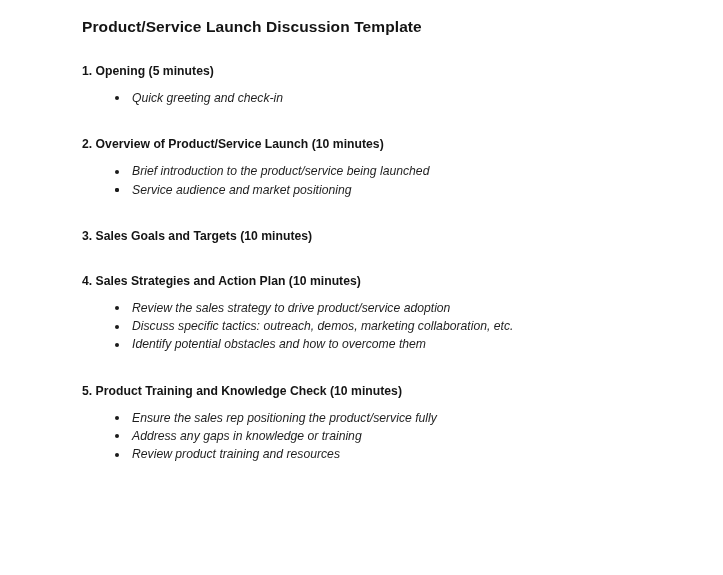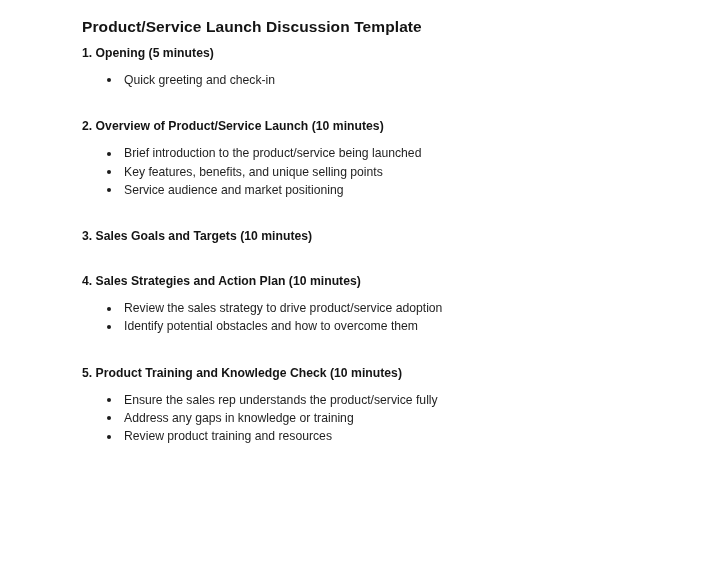--- a/index.html
+++ b/index.html
@@ -48,31 +48,32 @@
     font-size: 12.2px;
     font-weight: bold;
     line-height: 16px;
     color: #141414;
     letter-spacing: 0.02px;
     margin: 0;
   }
 
   
   .section:first-of-type .section-heading {
-    margin-top: 8px;
+    margin-top: 26px;
   }
   .section + .section .section-heading {
     margin-top: 29px;
   }
 
   .bullet-list {
     list-style: none;
-    margin: 0;
+    margin: 8px;
     padding: 0;
     margin-top: 10px;
+    font-style: italic;
   }
 
   .bullet-item {
     position: relative;
     font-size: 12.2px;
     line-height: 18.3px;
     color: #1f1f1f;
     padding-left: 42px;
     white-space: nowrap;
   }
@@ -108,21 +109,20 @@
 
     <div class="section">
       <h2 class="section-heading">2. Overview of Product/Service Launch (10 minutes)</h2>
       <ul class="bullet-list">
         <li class="bullet-item">
           <span class="bullet-dot"></span>
           <span>Brief introduction to the product/service being launched</span>
         </li>
         <li class="bullet-item">
           <span class="bullet-dot"></span>
-          <span>Key features, benefits, and unique selling points</span>
         </li>
         <li class="bullet-item">
           <span class="bullet-dot"></span>
           <span>Service audience and market positioning</span>
         </li>
       </ul>
     </div>
 
     <div class="section">
       <h2 class="section-heading">3. Sales Goals and Targets (10 minutes)</h2>
@@ -130,31 +130,35 @@
 
     <div class="section">
       <h2 class="section-heading">4. Sales Strategies and Action Plan (10 minutes)</h2>
       <ul class="bullet-list">
         <li class="bullet-item">
           <span class="bullet-dot"></span>
           <span>Review the sales strategy to drive product/service adoption</span>
         </li>
         <li class="bullet-item">
           <span class="bullet-dot"></span>
+          <span>Discuss specific tactics: outreach, demos, marketing collaboration, etc.</span>
+        </li>
+        <li class="bullet-item">
+          <span class="bullet-dot"></span>
           <span>Identify potential obstacles and how to overcome them</span>
         </li>
       </ul>
     </div>
 
     <div class="section">
       <h2 class="section-heading">5. Product Training and Knowledge Check (10 minutes)</h2>
       <ul class="bullet-list">
         <li class="bullet-item">
           <span class="bullet-dot"></span>
-          <span>Ensure the sales rep understands the product/service fully</span>
+          <span>Ensure the sales rep positioning the product/service fully</span>
         </li>
         <li class="bullet-item">
           <span class="bullet-dot"></span>
           <span>Address any gaps in knowledge or training</span>
         </li>
         <li class="bullet-item">
           <span class="bullet-dot"></span>
           <span>Review product training and resources</span>
         </li>
       </ul>

